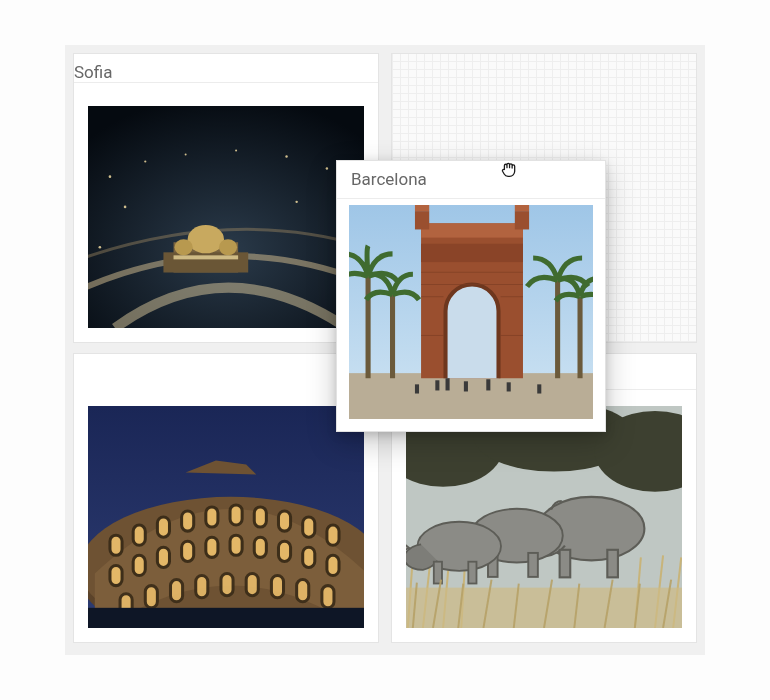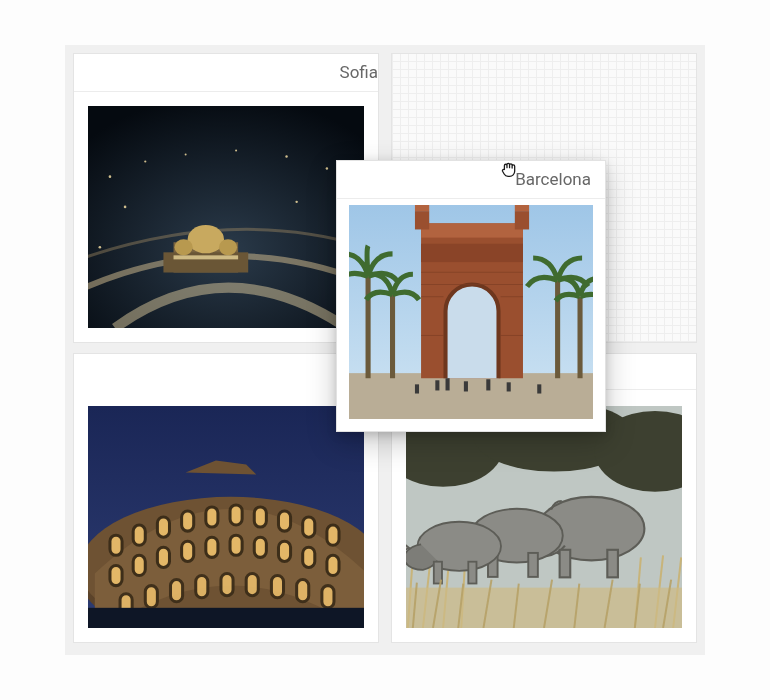--- a/index.html
+++ b/index.html
@@ -24,44 +24,44 @@
   .cell.tr { left: 326px; top: 8px;  width: 306px; height: 290px; }
   .cell.bl { left: 8px;  top: 308px; width: 306px; height: 290px; }
   .cell.br { left: 326px; top: 308px; width: 306px; height: 290px; }
   .tr.placeholder {
     background:
       repeating-linear-gradient(0deg,  #eee 0 1px, transparent 1px 8px),
       repeating-linear-gradient(90deg, #eee 0 1px, transparent 1px 8px),
       #fafafa;
   }
   .card-title {
-    text-align: right;
+    text-align: left;
     font-size: 17px;
     color: #676767;
-    padding: 8px 0 9px;
+    padding: 8px 0 0;
     border-bottom: 1px solid #ececec;
     font-weight: 400;
   }
   .thumb {
     position: absolute;
     left: 14px; right: 14px; top: 52px; bottom: 14px;
     overflow: hidden;
   }
 
   
   .dragging {
     position: absolute;
     left: 336px; top: 160px;
     width: 270px; height: 272px;
     background: #fff;
     border: 1px solid #e2e2e2;
     box-shadow: 0 10px 28px rgba(0,0,0,0.22), 0 3px 9px rgba(0,0,0,0.15);
     z-index: 50;
   }
-  .dragging .card-title { text-align: right; padding: 8px 14px 9px; }
+  .dragging .card-title { text-align: left; padding: 8px 14px 9px; }
   .dragging .thumb { left: 12px; right: 12px; top: 44px; bottom: 12px; }
 
   
   .grab-cursor {
     position: absolute;
     left: 498px; top: 158px;
     width: 22px; height: 22px;
     z-index: 60;
     pointer-events: none;
   }

